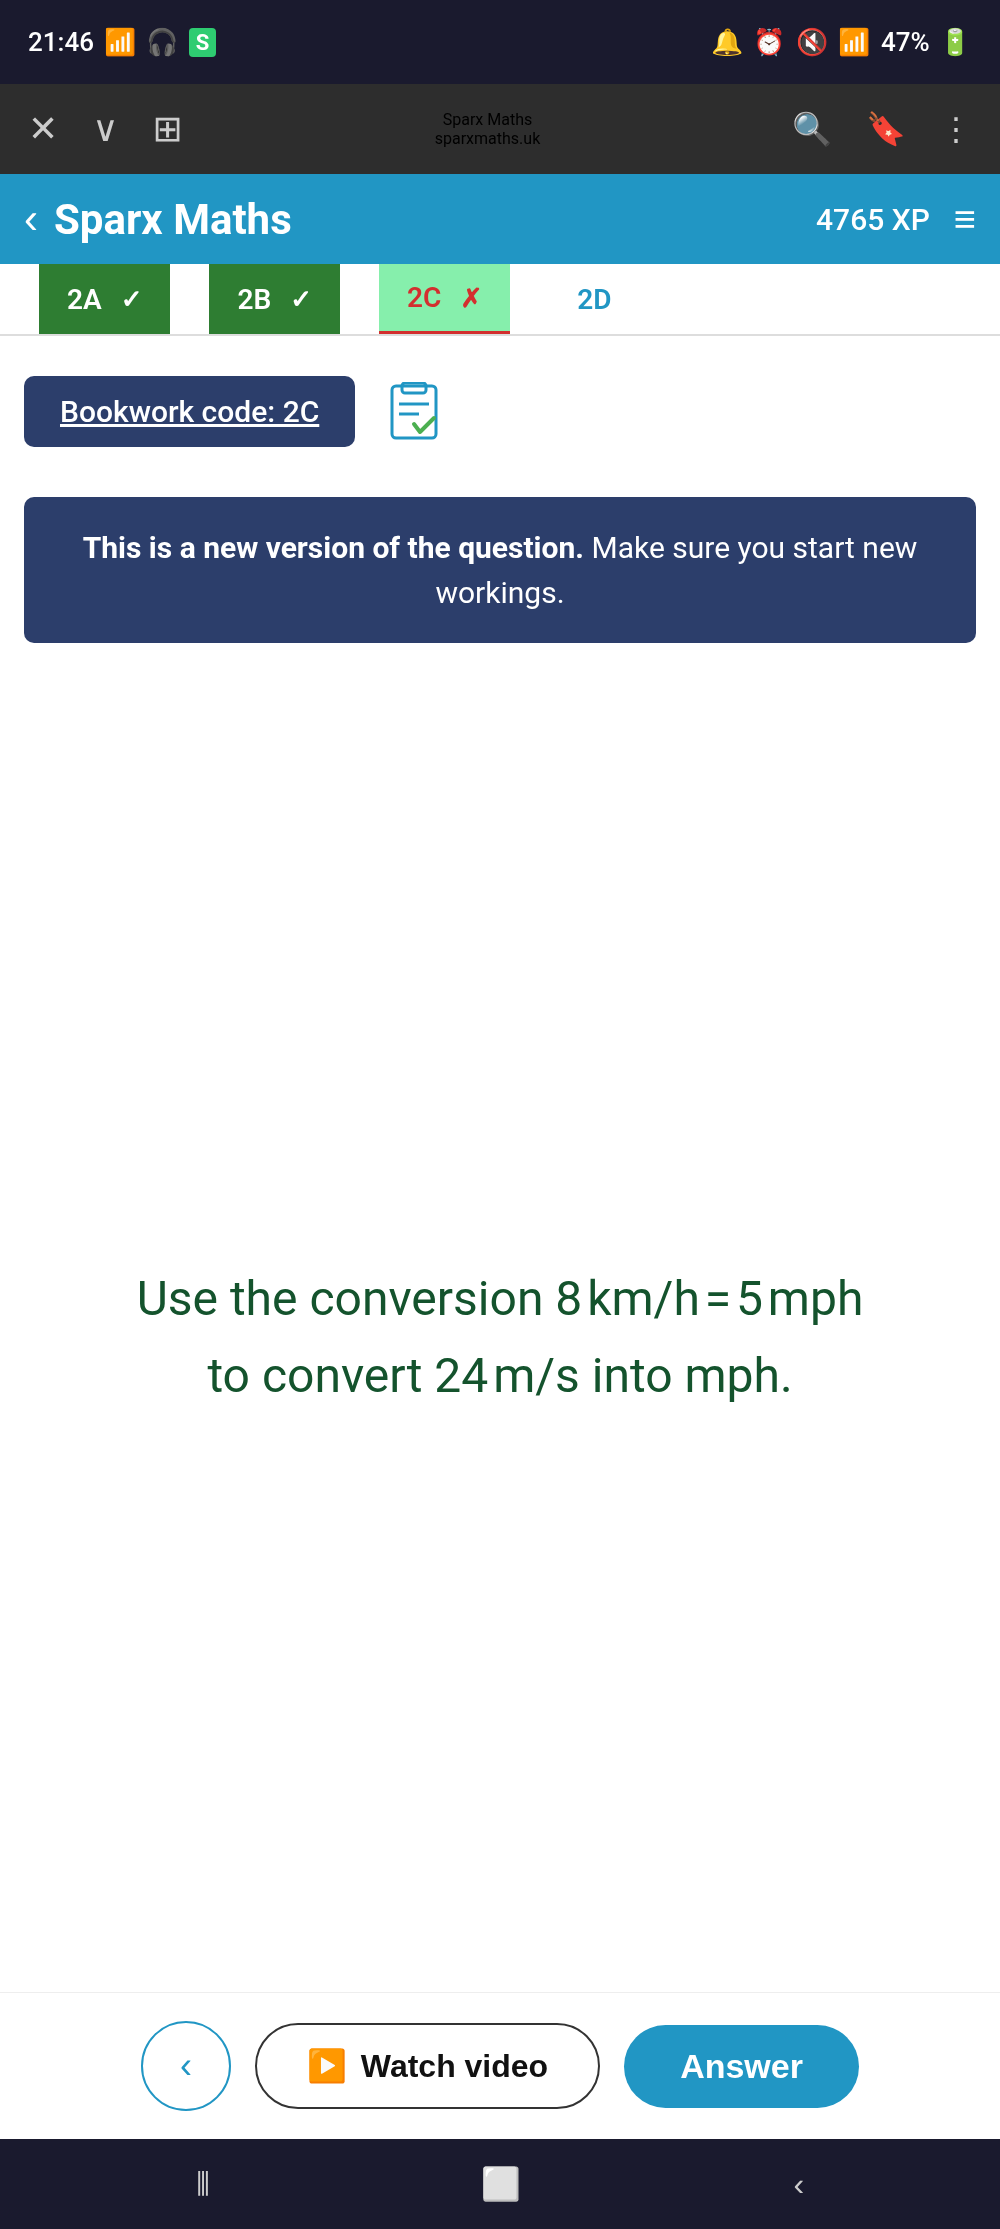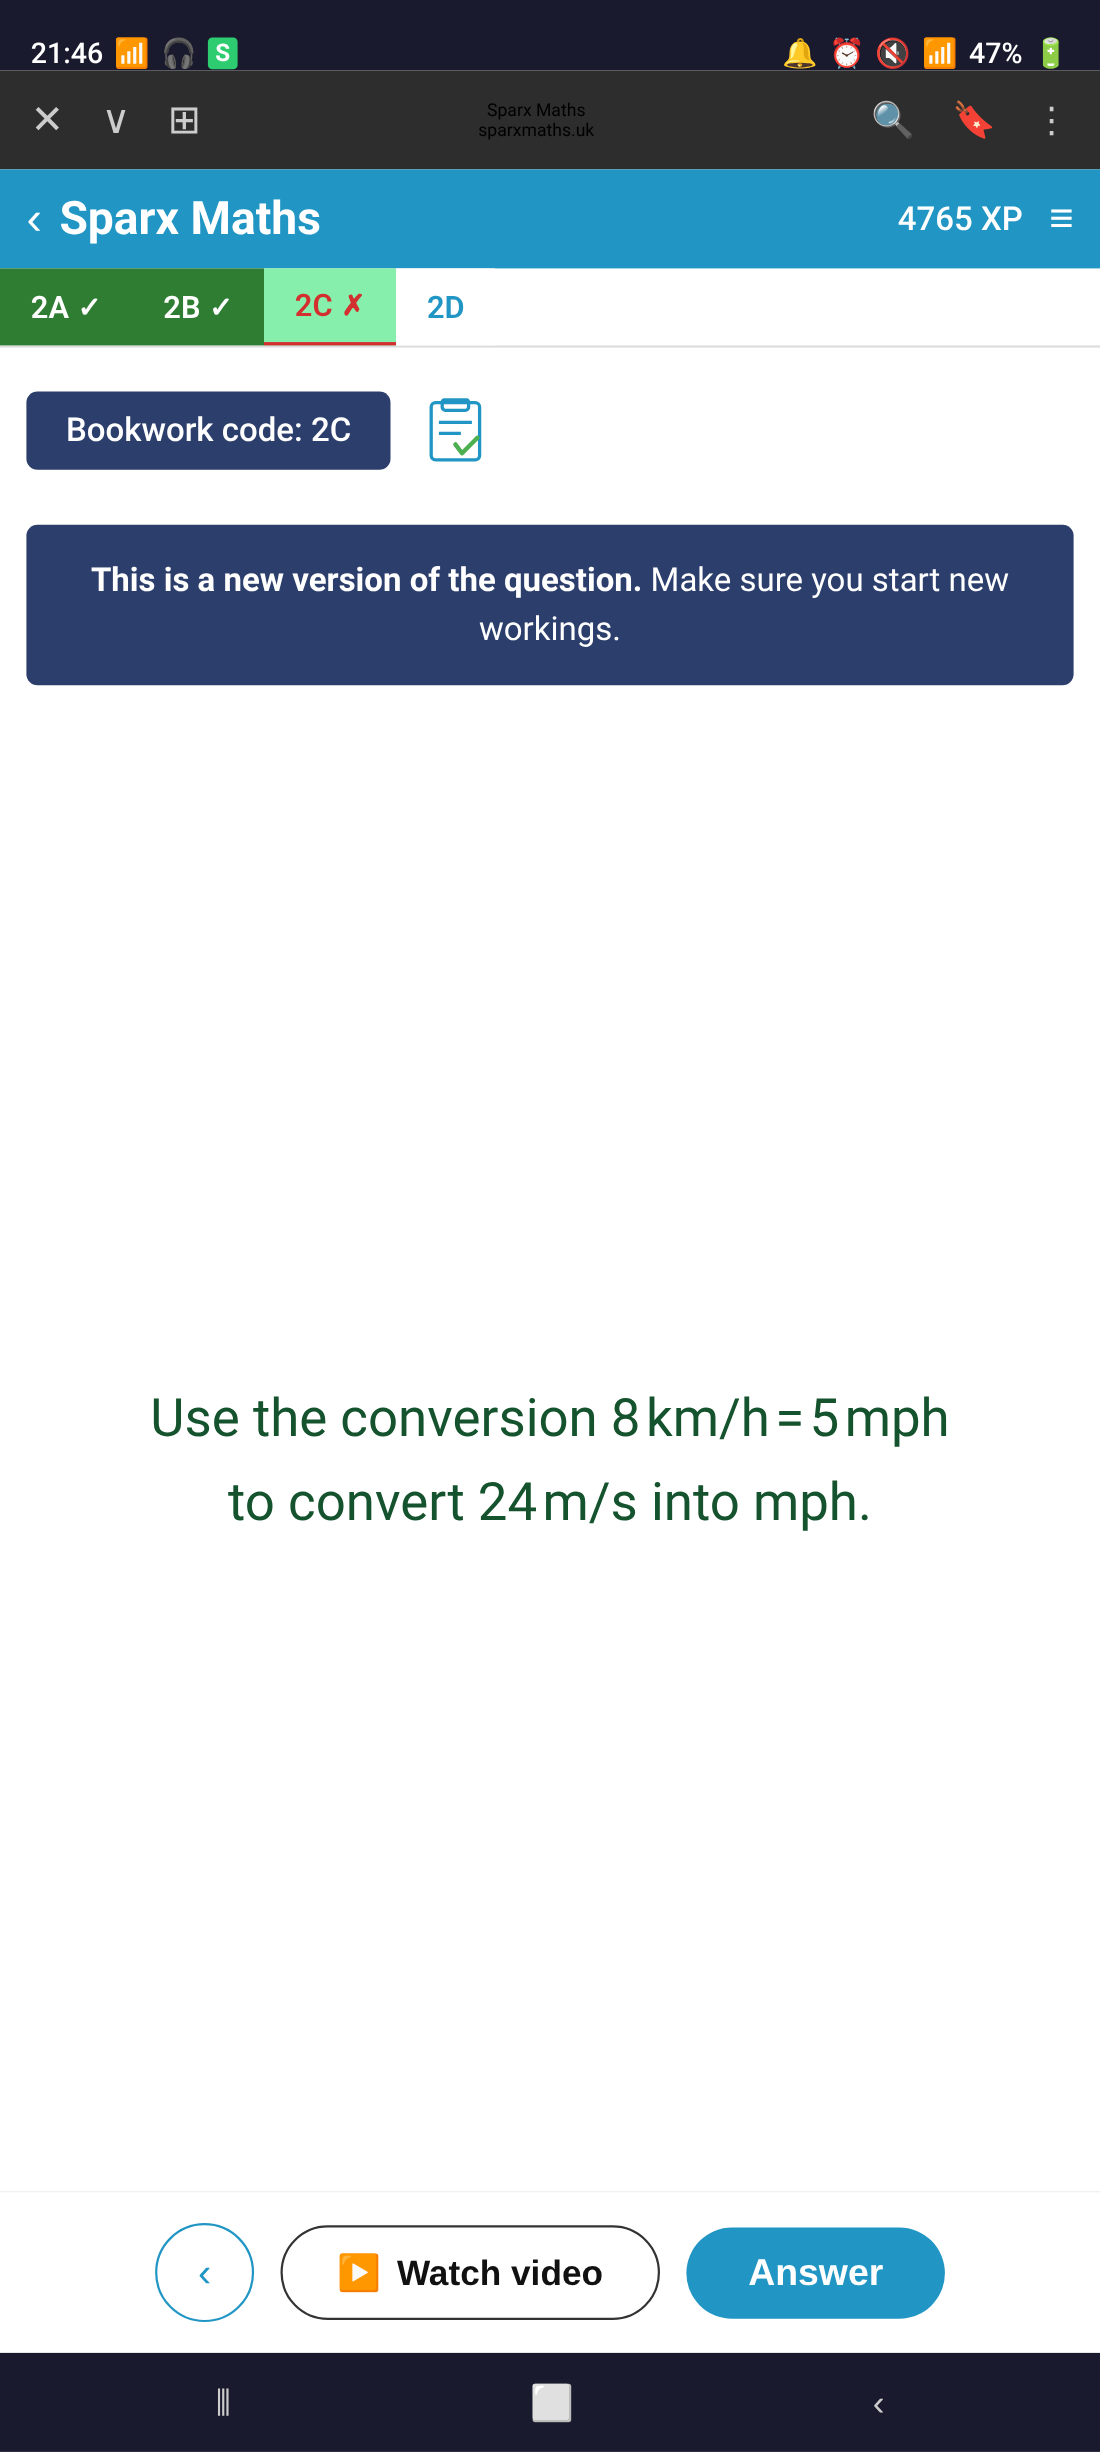--- a/index.html
+++ b/index.html
@@ -13,23 +13,23 @@
       display: flex;
       flex-direction: column;
     }
 
     
     .status-bar {
       background: #1a1a2e;
       color: #fff;
       display: flex;
       justify-content: space-between;
-      align-items: flex-end;
+      align-items: center;
       padding: 0 28px;
-      height: 64px;
+      height: 84px;
       font-size: 26px;
       font-weight: 500;
     }
     .status-left { display: flex; align-items: center; gap: 10px; }
     .status-right { display: flex; align-items: center; gap: 10px; }
 
     
     .browser-bar {
       background: #2d2d2d;
       display: flex;
@@ -105,21 +105,22 @@
       border-bottom: 2px solid #ddd;
     }
     .tab {
       display: flex;
       align-items: center;
       justify-content: center;
       padding: 0 28px;
       font-size: 28px;
       font-weight: 600;
       cursor: pointer;
-      gap: 8px;
+      gap: 19px;
+      margin-left: 39px;
     }
     .tab-completed {
       background: #2e7d32;
       color: #fff;
     }
     .tab-active-error {
       background: #86efac;
       color: #d32f2f;
       border-bottom: 3px solid #d32f2f;
     }
@@ -149,20 +150,21 @@
       gap: 24px;
       margin-bottom: 28px;
     }
     .bookwork-code-box {
       background: #2c3e6b;
       color: #fff;
       font-size: 30px;
       font-weight: 500;
       padding: 18px 36px;
       border-radius: 10px;
+      text-decoration: underline;
     }
     .bookwork-icon {
       width: 70px;
       height: 70px;
       display: flex;
       align-items: center;
       justify-content: center;
     }
     .bookwork-icon svg {
       width: 60px;

